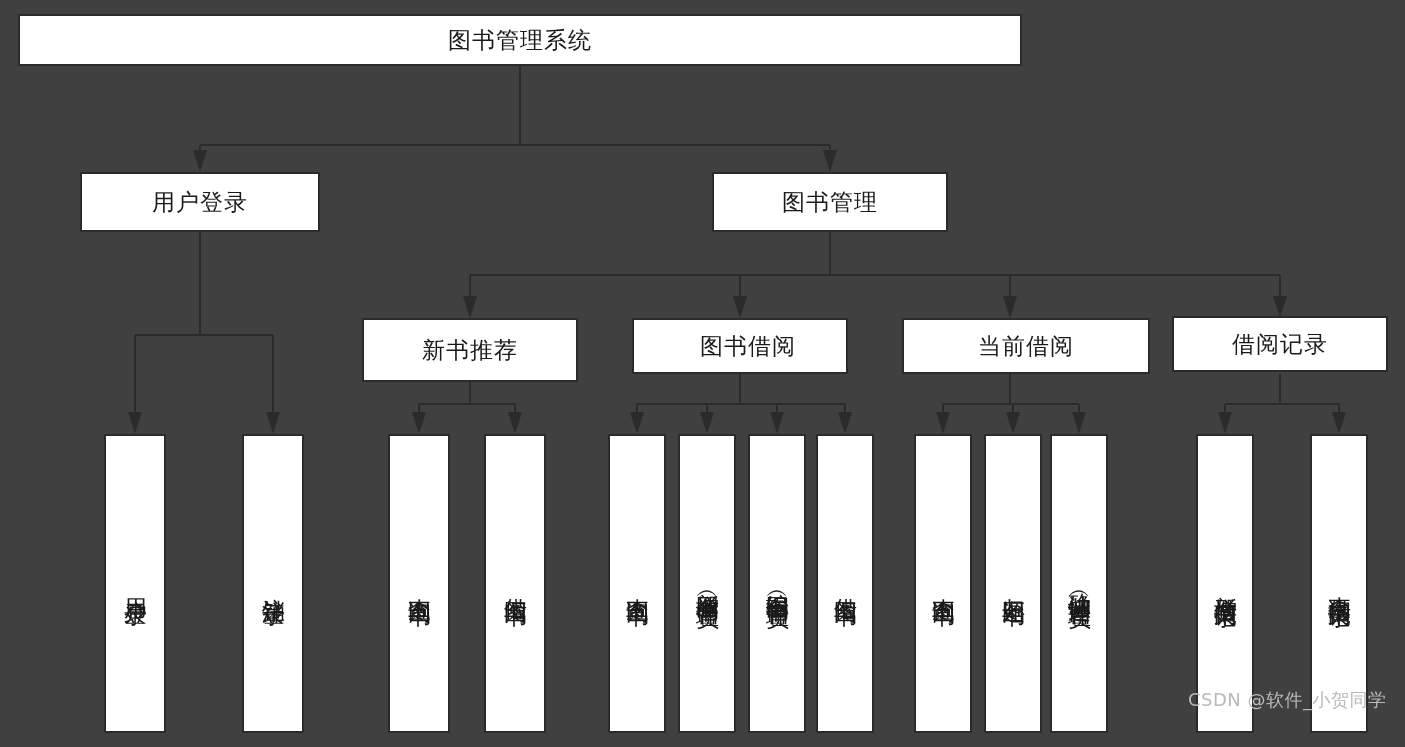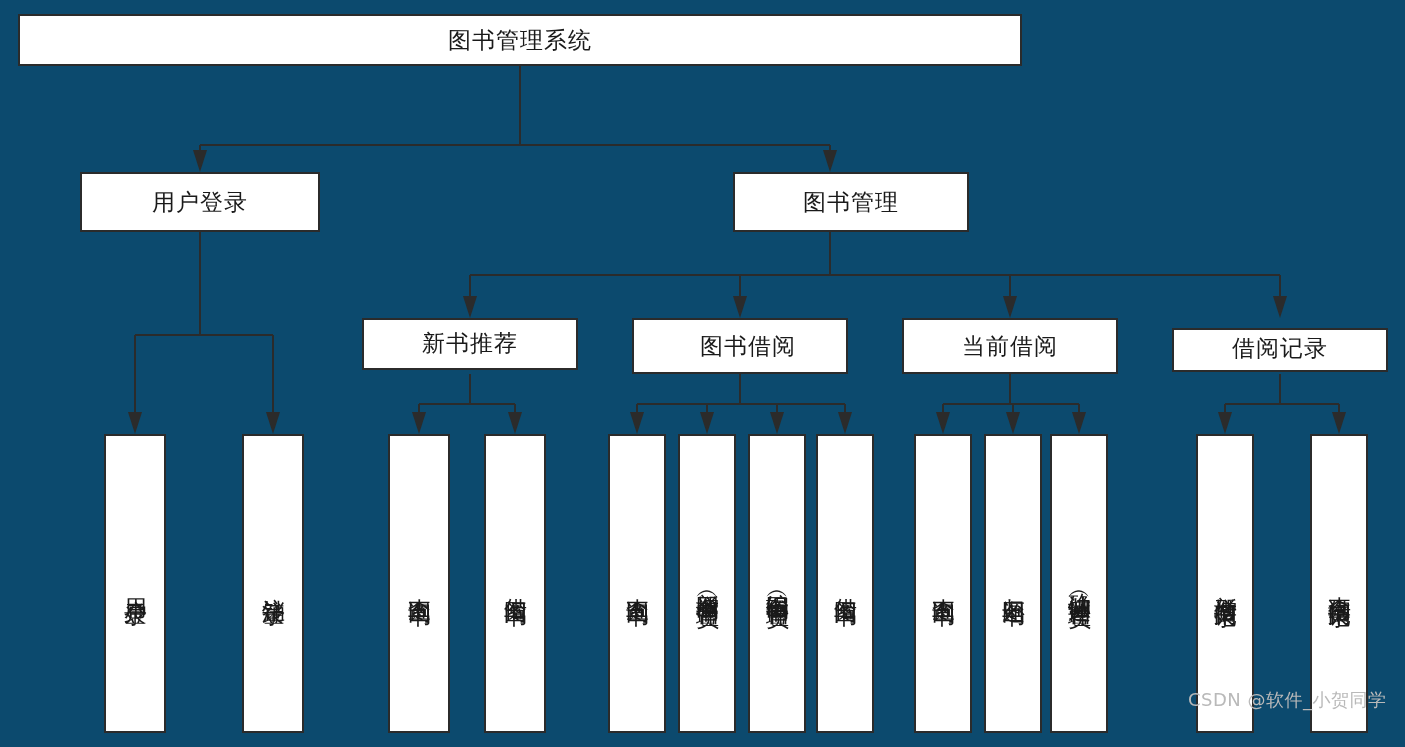--- a/index.html
+++ b/index.html
@@ -7,21 +7,21 @@
     padding: 0;
     background: #ffffff;
   }
   body {
     font-family: "DejaVu Sans", "Liberation Sans", sans-serif;
   }
   #canvas {
     position: relative;
     width: 1405px;
     height: 747px;
-    background: #0c4a6e;
+    background: #404040;
     overflow: hidden;
   }
   #edges {
     position: absolute;
     left: 0;
     top: 0;
     width: 1405px;
     height: 747px;
   }
   .node {
@@ -121,34 +121,34 @@
       <polygon points="1332,412 1346,412 1339,434" fill="#2b2b2b"></polygon>
     </svg>
 
   <div class="node horiz" id="n-root" style="left: 18px; top: 14px; width: 1004px; height: 52px;">
     <span class="txt">图书管理系统</span>
   </div>
 
   <div class="node horiz" id="n-l2-0" style="left: 80px; top: 172px; width: 240px; height: 60px;">
     <span class="txt">用户登录</span>
   </div>
-  <div class="node horiz" id="n-l2-1" style="left: 712px; top: 172px; width: 236px; height: 60px; margin-left: 21px;">
+  <div class="node horiz" id="n-l2-1" style="left: 712px; top: 172px; width: 236px; height: 60px;">
     <span class="txt">图书管理</span>
   </div>
 
-  <div class="node horiz" id="n-l3-0" style="left: 362px; top: 318px; width: 216px; height: 52px; font-family: Liberation Serif, serif;">
+  <div class="node horiz" id="n-l3-0" style="left: 362px; top: 318px; width: 216px; height: 64px;">
     <span class="txt">新书推荐</span>
   </div>
   <div class="node horiz" id="n-l3-1" style="left: 632px; top: 318px; width: 216px; height: 56px; padding-left: 16px;">
     <span class="txt">图书借阅</span>
   </div>
-  <div class="node horiz" id="n-l3-2" style="left: 902px; top: 318px; width: 216px; height: 56px;">
+  <div class="node horiz" id="n-l3-2" style="left: 902px; top: 318px; width: 248px; height: 56px;">
     <span class="txt">当前借阅</span>
   </div>
-  <div class="node horiz" id="n-l3-3" style="left: 1172px; top: 328px; width: 216px; height: 44px; font-family: Liberation Mono, monospace;">
+  <div class="node horiz" id="n-l3-3" style="left: 1172px; top: 316px; width: 216px; height: 56px;">
     <span class="txt">借阅记录</span>
   </div>
 
   <div class="node vert" id="n-lf-0" style="left: 104px; top: 434px; width: 62px; height: 299px;">
     <span class="txt">用户登录</span>
   </div>
   <div class="node vert" id="n-lf-1" style="left: 242px; top: 434px; width: 62px; height: 299px;">
     <span class="txt">注销登录</span>
   </div>
   <div class="node vert" id="n-lf-2" style="left: 388px; top: 434px; width: 62px; height: 299px;">

